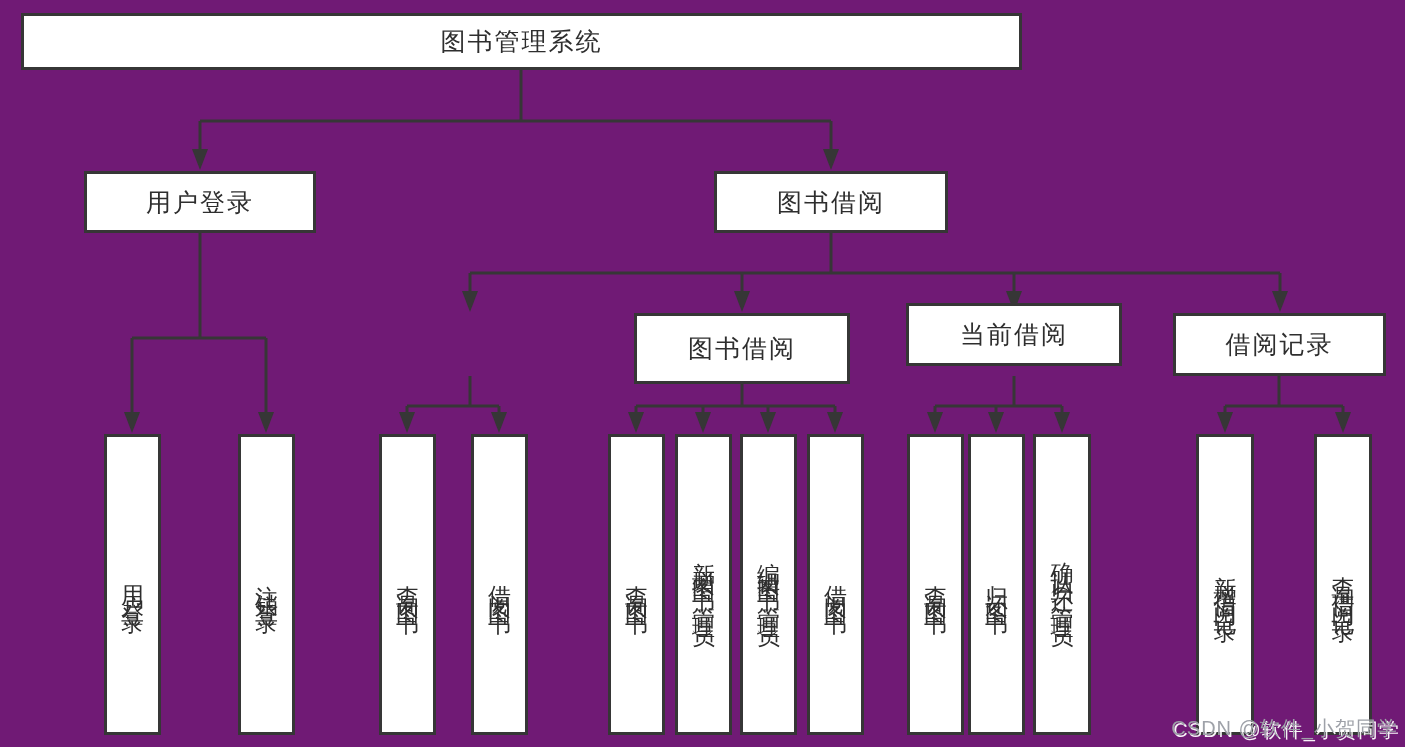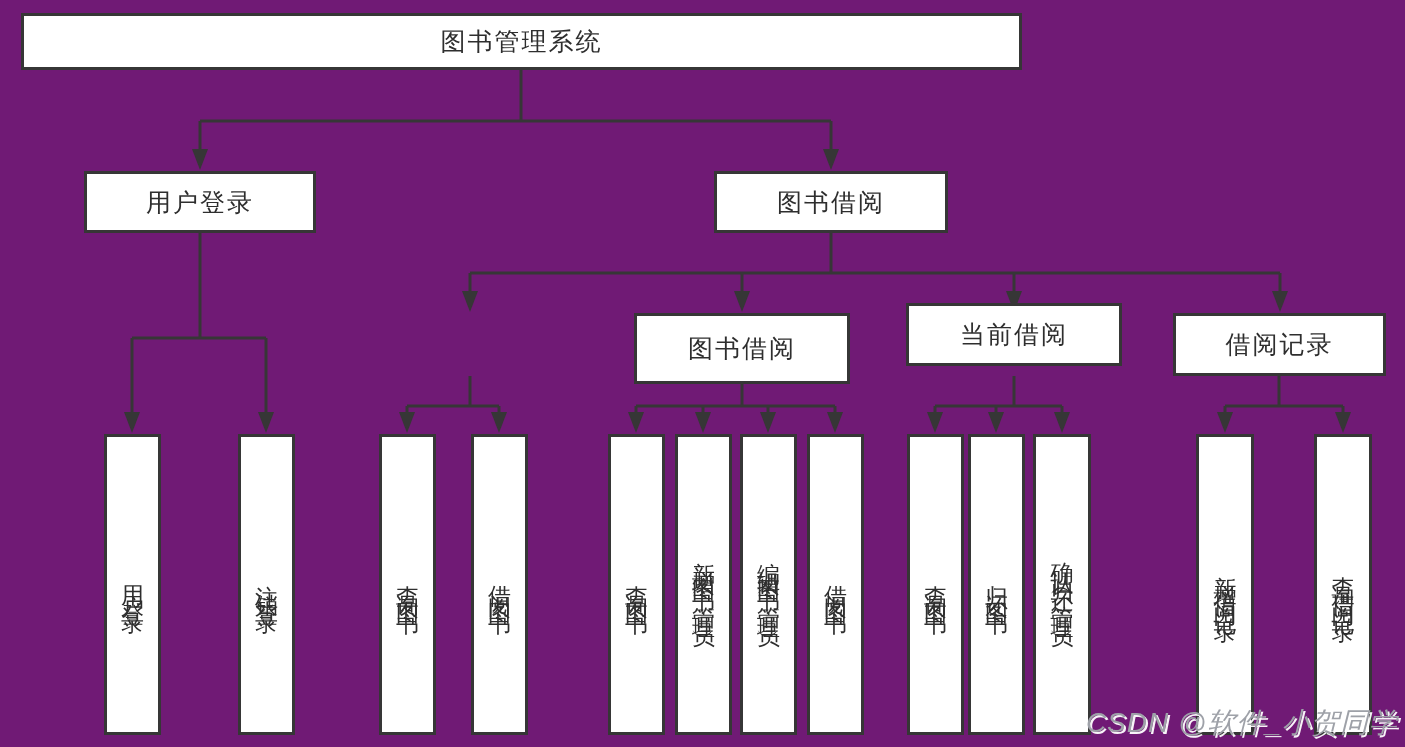--- a/index.html
+++ b/index.html
@@ -29,26 +29,25 @@
     font-size:23px;
     letter-spacing:9px;
     font-weight:500;
     line-height:1;
   }
   .watermark{
     position:absolute;
     right:7px;
     bottom:5px;
     z-index:3;
-    font-size:28px;
+    font-size:20px;
     color:#9ea1a8;
     letter-spacing:1px;
     text-shadow:2px 2px 0 rgba(255,255,255,0.95);
     white-space:nowrap;
-    font-style:italic;
   }
 </style>
 </head>
 <body>
 
 <div id="stage">
 
   <svg id="wires" width="1405" height="747" viewBox="0 0 1405 747">
     <g stroke="#363636" stroke-width="3" fill="none">
 

